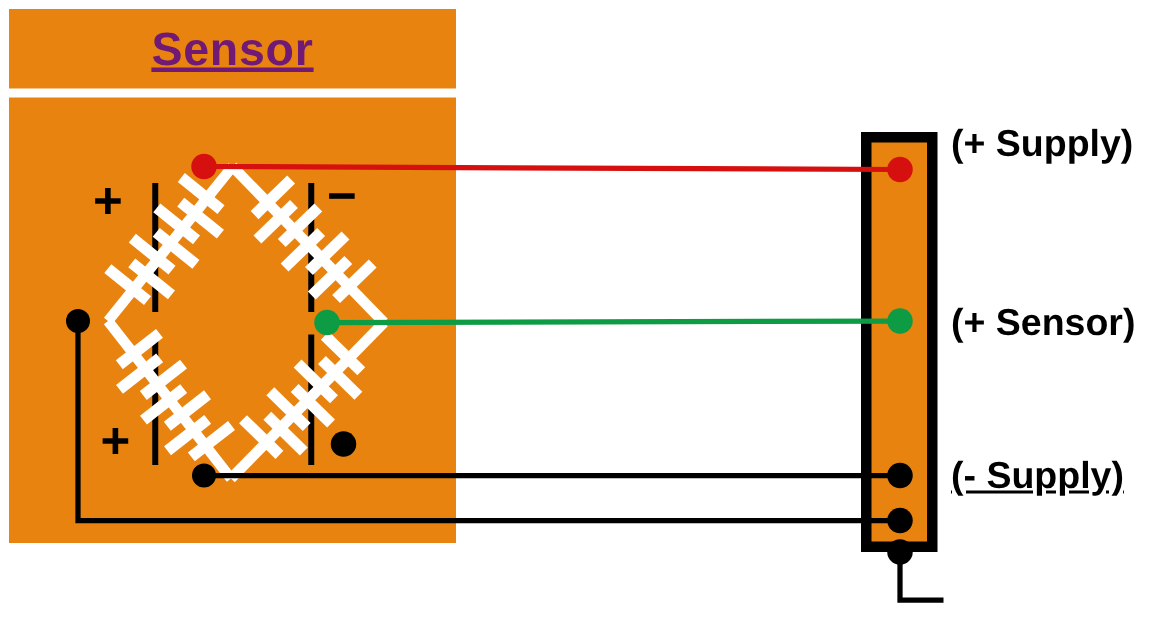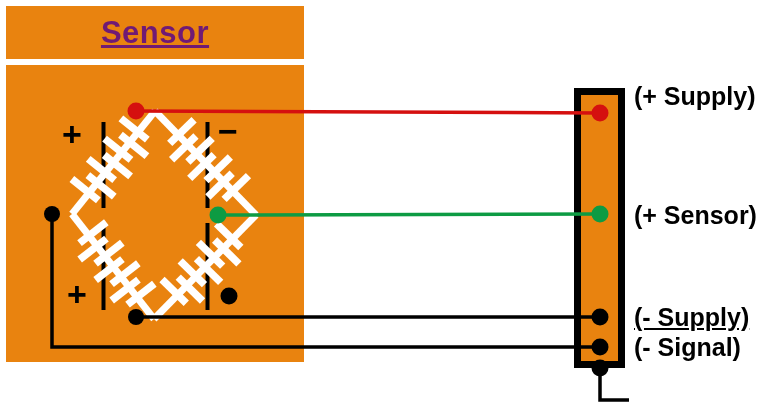--- a/index.html
+++ b/index.html
@@ -106,15 +106,14 @@
     </g>
   </svg>
 
   <div class="mark plus-tl">+</div>
   <div class="mark minus-tr">−</div>
   <div class="mark plus-bl">+</div>
 
   <div class="term t0">(+ Supply)</div>
   <div class="term t1">(+ Sensor)</div>
   <div class="term t2">(- Supply)</div>
-  <div class="term t3">(- Signal)</div>
 
 </div>
 
 </body></html>

